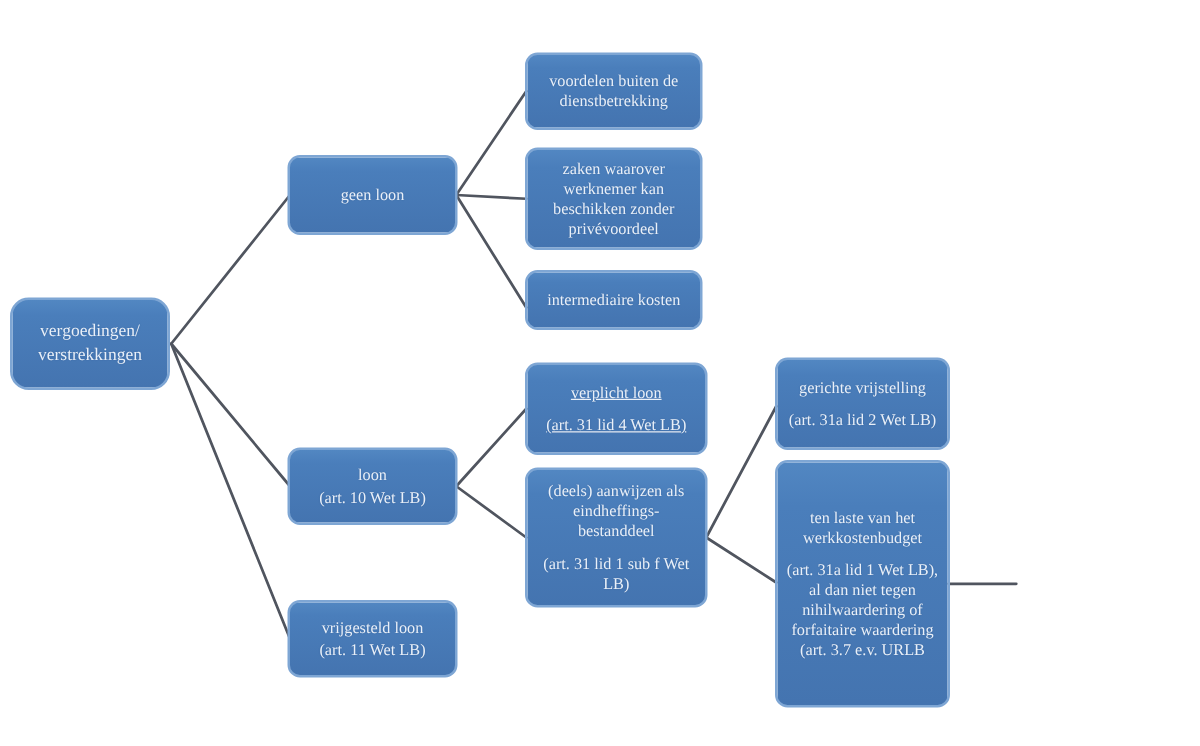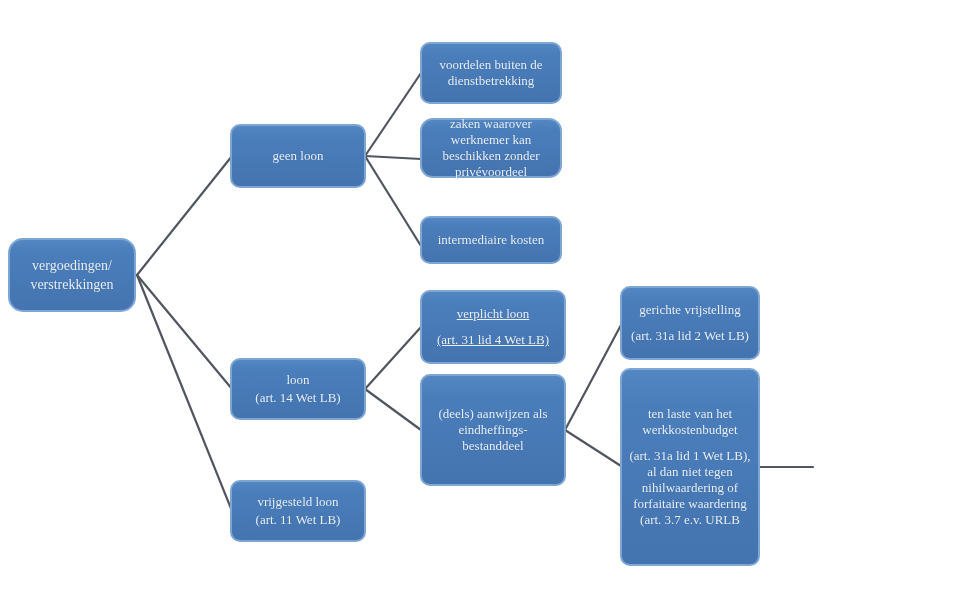--- a/index.html
+++ b/index.html
@@ -74,47 +74,48 @@
     <div class="p">vergoedingen/</div>
     <div class="p">verstrekkingen</div>
   </div>
 
   <div class="node" style="left:230px; top:124px; width:136px; height:64px;">
     <div class="p">geen loon</div>
   </div>
 
   <div class="node" style="left:230px; top:358px; width:136px; height:62px;">
     <div class="p">loon</div>
-    <div class="p">(art. 14 Wet LB)</div>
+    <div class="p">(art. 10 Wet LB)</div>
   </div>
 
   <div class="node" style="left:230px; top:480px; width:136px; height:62px;align-items:center;">
     <div class="p">vrijgesteld loon</div>
     <div class="p">(art. 11 Wet LB)</div>
   </div>
 
   <div class="node" style="left:420px; top:42px; width:142px; height:62px;">
     <div class="p">voordelen buiten de dienstbetrekking</div>
   </div>
 
-  <div class="node" style="left:420px; top:118px; width:142px; height:60px;border-radius:13px;">
+  <div class="node" style="left:420px; top:118px; width:142px; height:82px;">
     <div class="p">zaken waarover werknemer kan beschikken zonder privévoordeel</div>
   </div>
 
   <div class="node" style="left:420px; top:216px; width:142px; height:48px;">
     <div class="p">intermediaire kosten</div>
   </div>
 
   <div class="node" style="left:420px; top:290px; width:146px; height:74px;text-decoration:underline;">
     <div class="p">verplicht loon</div>
     <div class="p gap">(art. 31 lid 4 Wet LB)</div>
   </div>
 
   <div class="node" style="left:420px; top:374px; width:146px; height:112px;">
     <div class="p">(deels) aanwijzen als eindheffings-bestanddeel</div>
+    <div class="p gap">(art. 31 lid 1 sub f Wet LB)</div>
   </div>
 
   <div class="node" style="left:620px; top:286px; width:140px; height:74px;">
     <div class="p">gerichte vrijstelling</div>
     <div class="p gap">(art. 31a lid 2 Wet LB)</div>
   </div>
 
   <div class="node" style="left:620px; top:368px; width:140px; height:198px;">
     <div class="p">ten laste van het werkkostenbudget</div>
     <div class="p gap">(art. 31a lid 1 Wet LB), al dan niet tegen nihilwaardering of forfaitaire waardering (art. 3.7 e.v. URLB</div>

